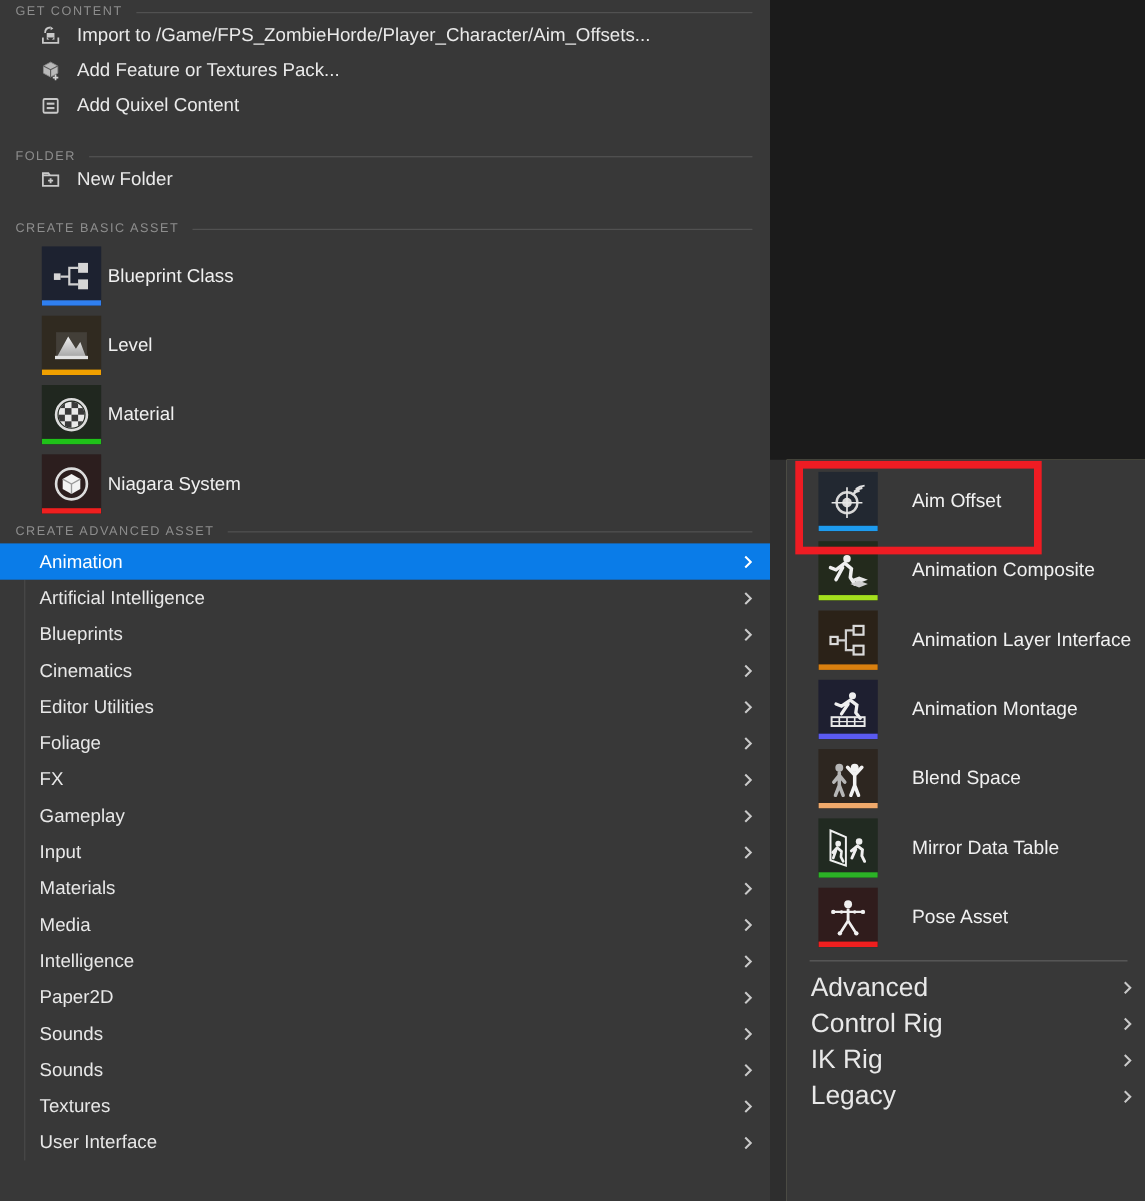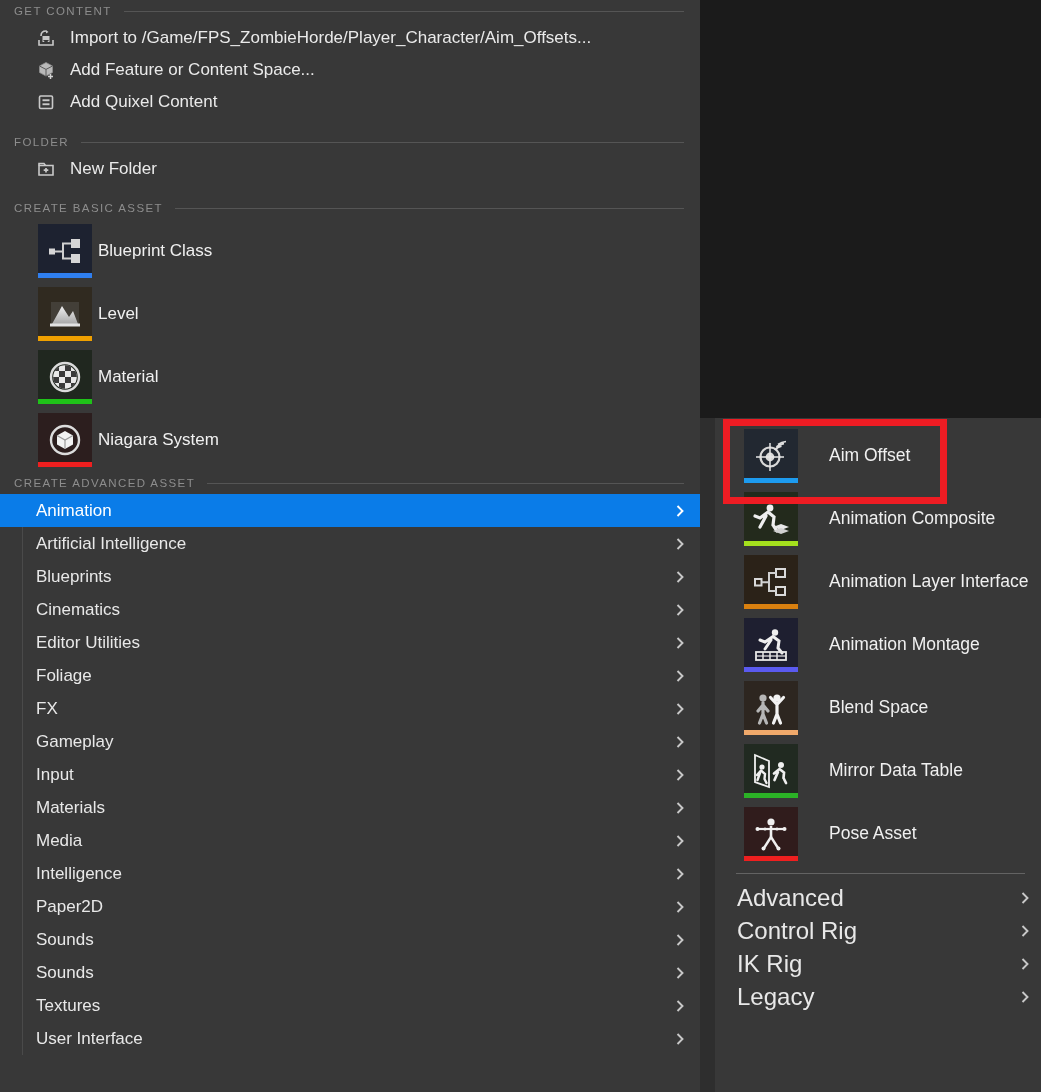--- a/index.html
+++ b/index.html
@@ -45,21 +45,20 @@
   }
   .section-header .sh-rule {
     flex: 1;
     height: 1px;
     background: #555555;
   }
 
   
   .simple-row {
     display: flex;
-    align-items: center;
     height: 32px;
     padding-left: 36px;
     gap: 14px;
     cursor: default;
   }
   .simple-row .row-label {
     color: #eaeaea;
     font-size: 17px;
     white-space: nowrap;
   }
@@ -231,21 +230,21 @@
 
     <div class="simple-row">
       <span class="mini-icon">
         <svg viewBox="0 0 20 20" width="20" height="20">
           <path d="M10 2.5 L16.5 6 L16.5 12.5 L10 16 L3.5 12.5 L3.5 6 Z" fill="#b9b9b9" stroke="#8e8e8e" stroke-width="0.8"></path>
           <path d="M3.5 6 L10 9.4 L16.5 6" fill="none" stroke="#585858" stroke-width="1"></path>
           <path d="M10 9.4 L10 16" fill="none" stroke="#585858" stroke-width="1"></path>
           <path d="M14.5 14 L14.5 19 M12 16.5 L17 16.5" stroke="#d2d2d2" stroke-width="1.5"></path>
         </svg>
       </span>
-      <span class="row-label">Add Feature or Content Space...</span>
+      <span class="row-label">Add Feature or Textures Pack...</span>
     </div>
 
     <div class="simple-row">
       <span class="mini-icon">
         <svg viewBox="0 0 20 20" width="20" height="20">
           <rect x="3.5" y="4" width="13" height="12.5" rx="1.2" fill="none" stroke="#c9c9c9" stroke-width="1.6"></rect>
           <rect x="6.5" y="7.3" width="7" height="1.9" fill="#c9c9c9"></rect>
           <rect x="6.5" y="11.3" width="7" height="1.9" fill="#c9c9c9"></rect>
         </svg>
       </span>

